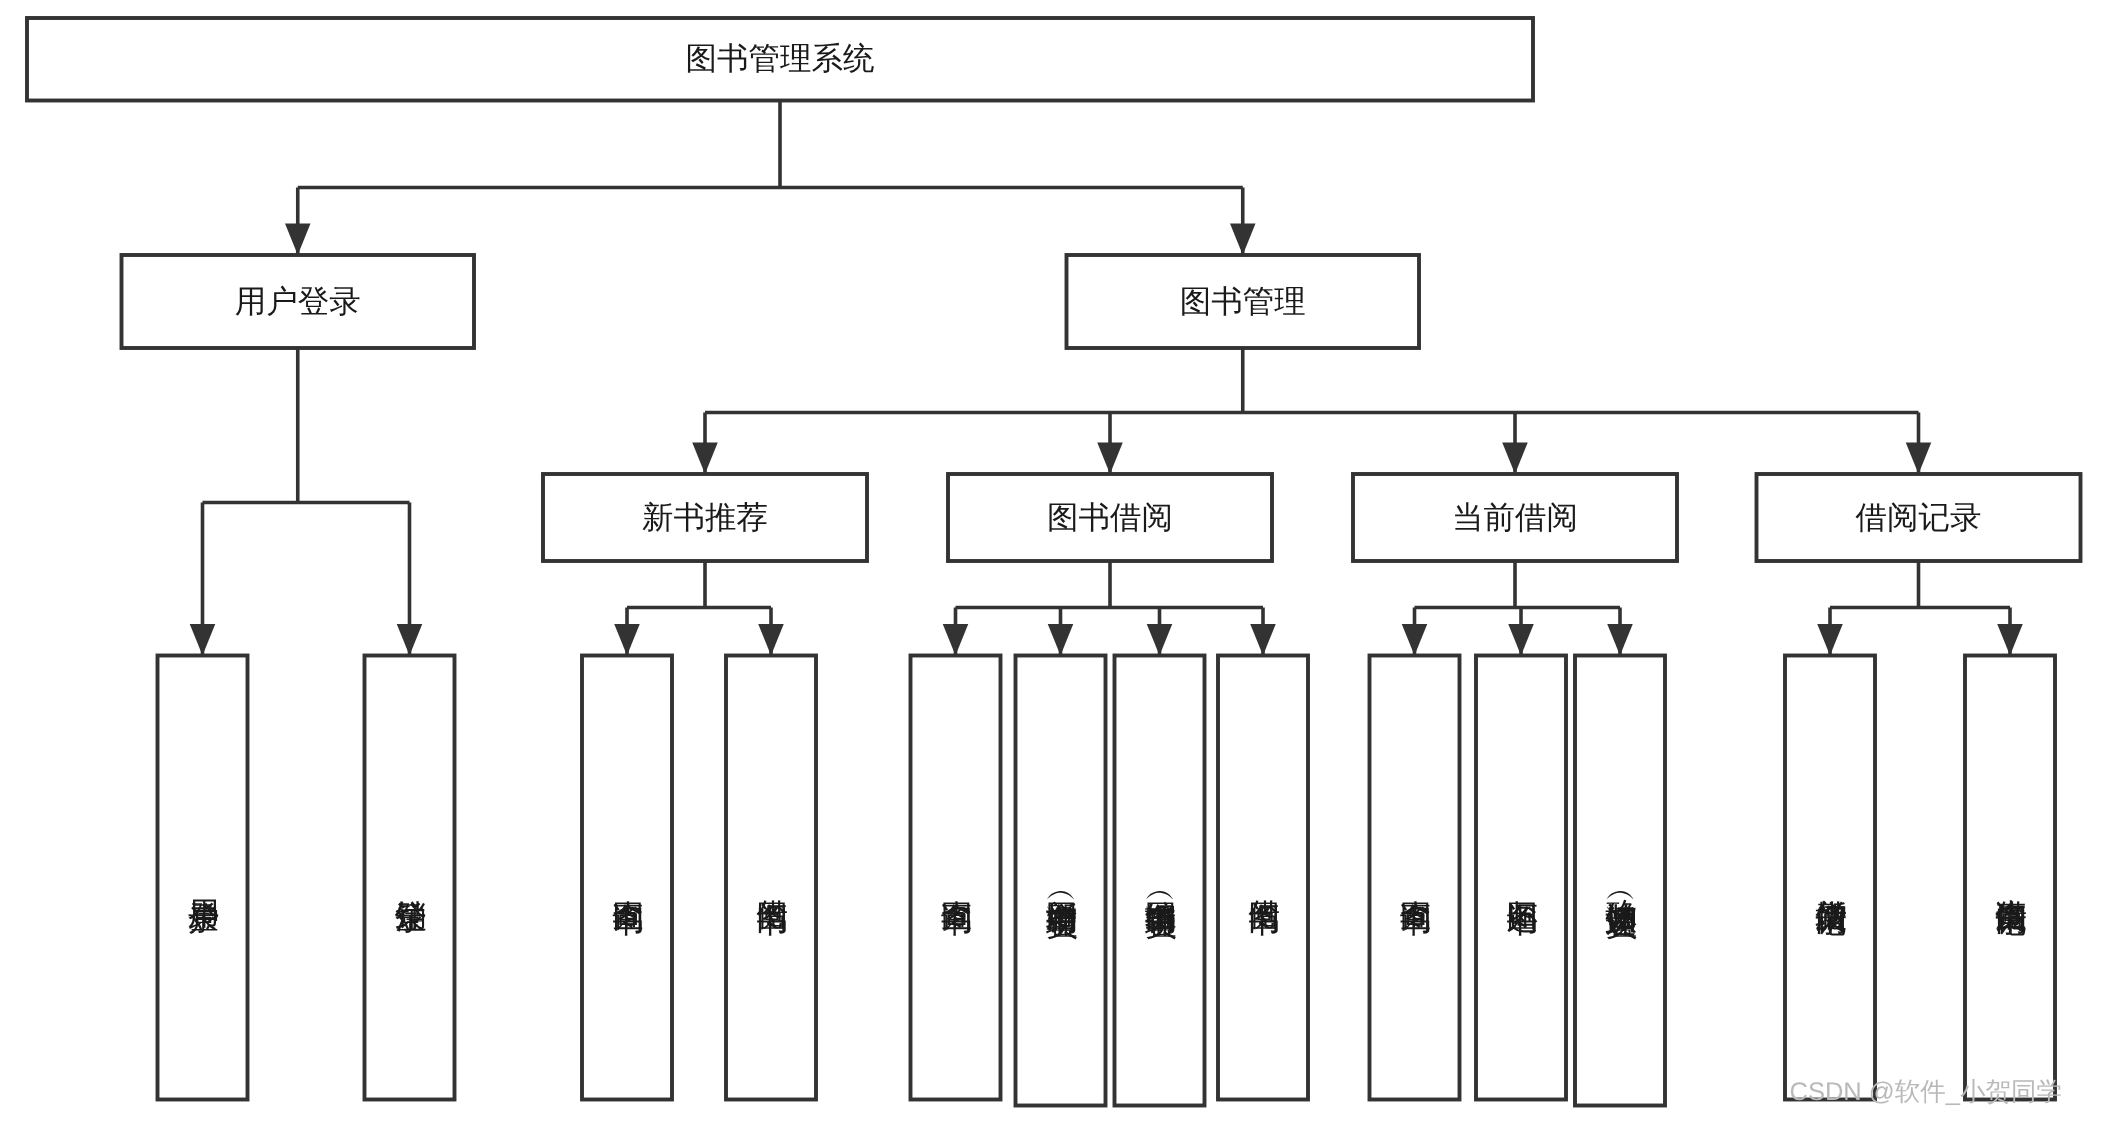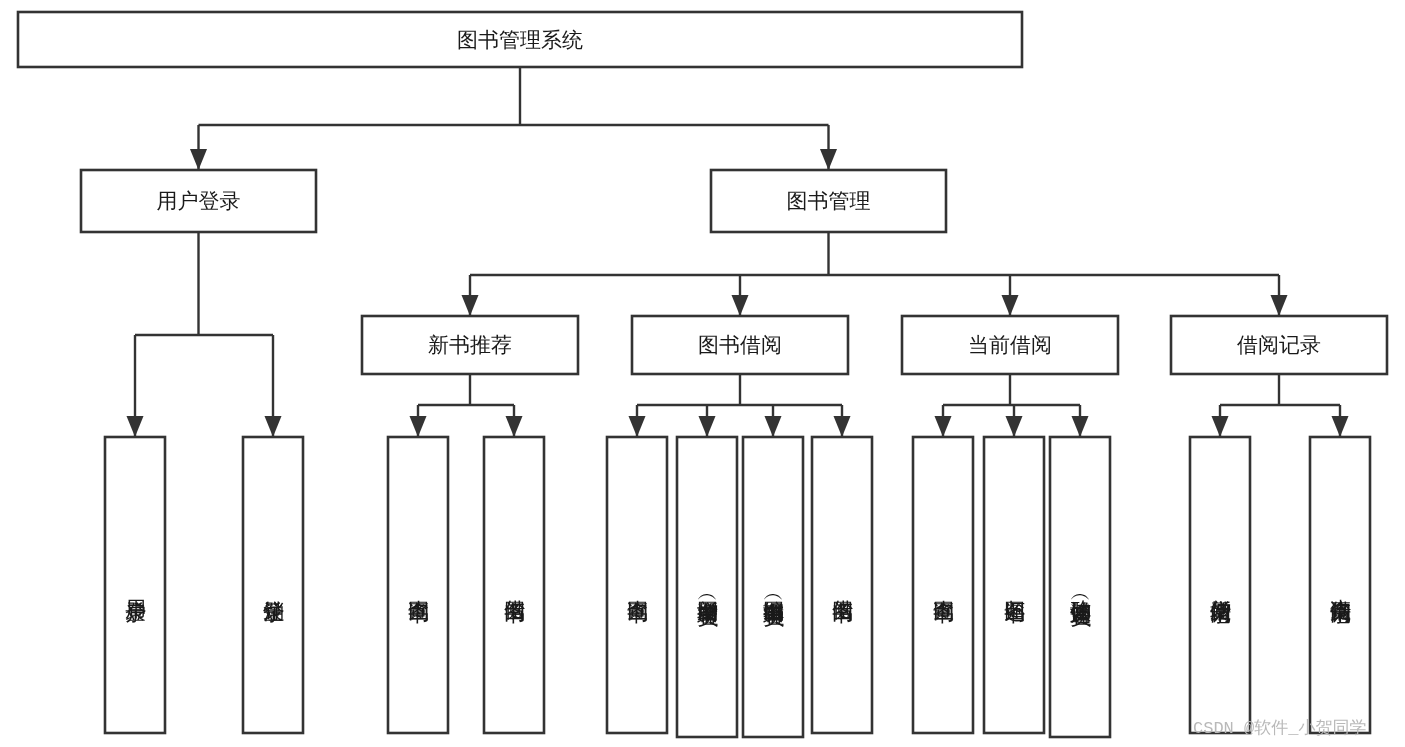--- a/index.html
+++ b/index.html
@@ -59,21 +59,21 @@
     text-align: center;
     display: flex;
     align-items: center;
     justify-content: center;
     white-space: nowrap;
     pointer-events: none;
     user-select: none;
   }
   .watermark {
     position: absolute;
-    font-family: Liberation Mono, monospace;
+    font-family: Liberation Sans, sans-serif;
     font-size: 17px;
     color: #b9b9b9;
     white-space: nowrap;
     user-select: none;
   }
 </style>
 </head>
 <body>
 
 <div id="chart-root">

